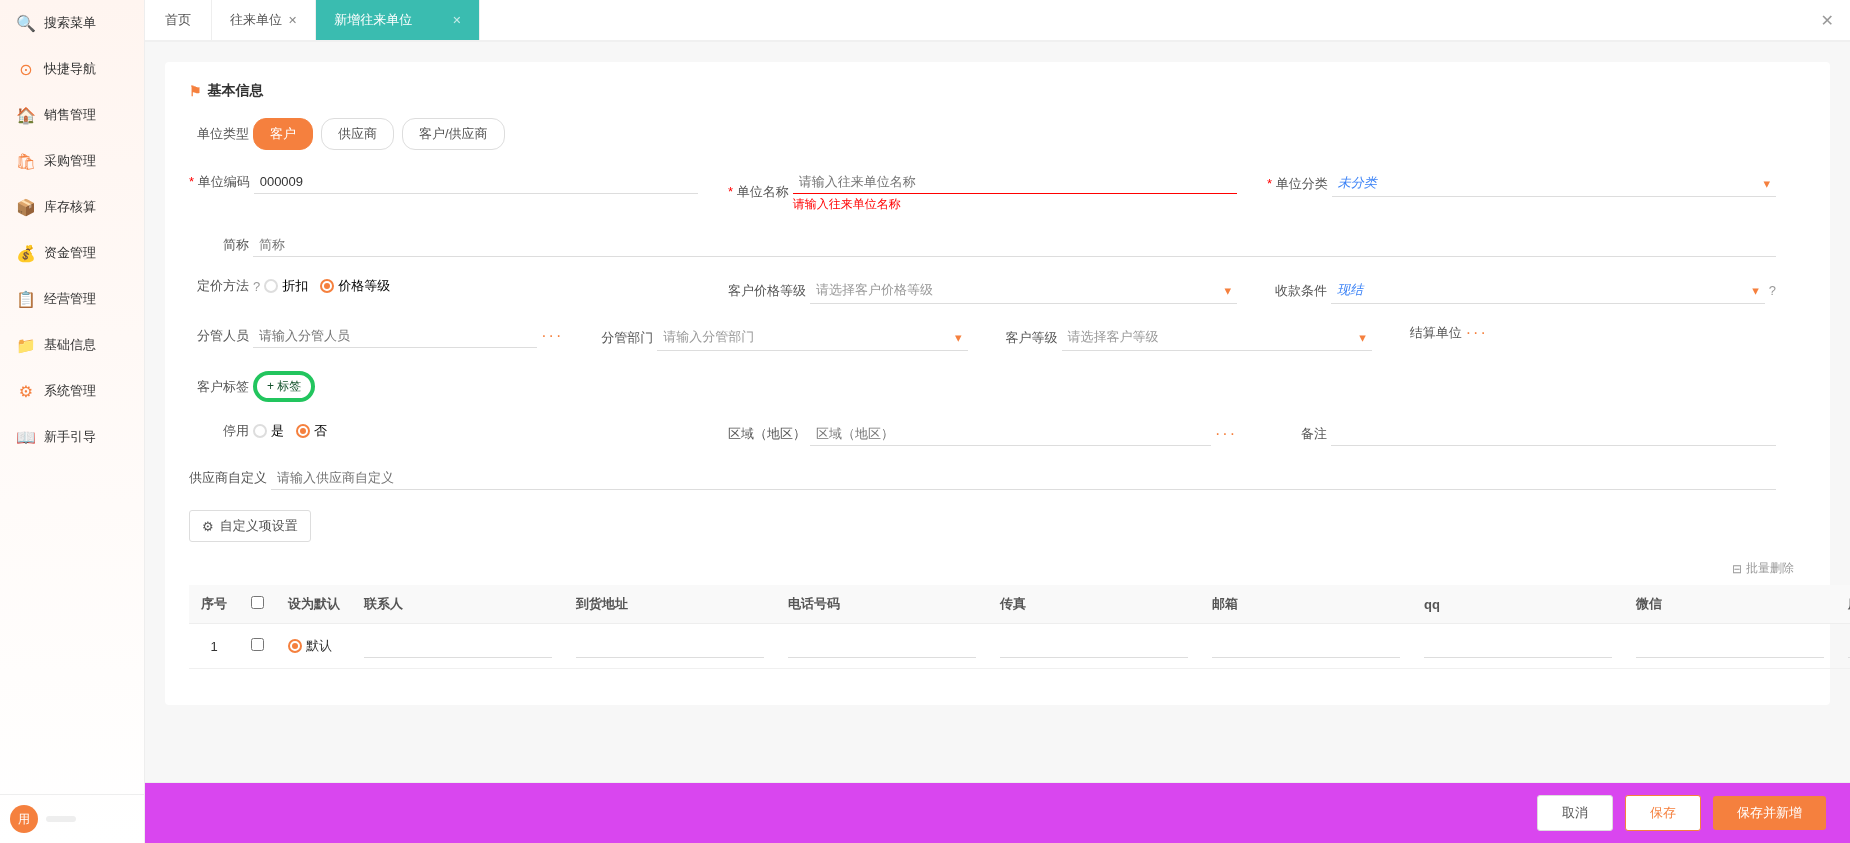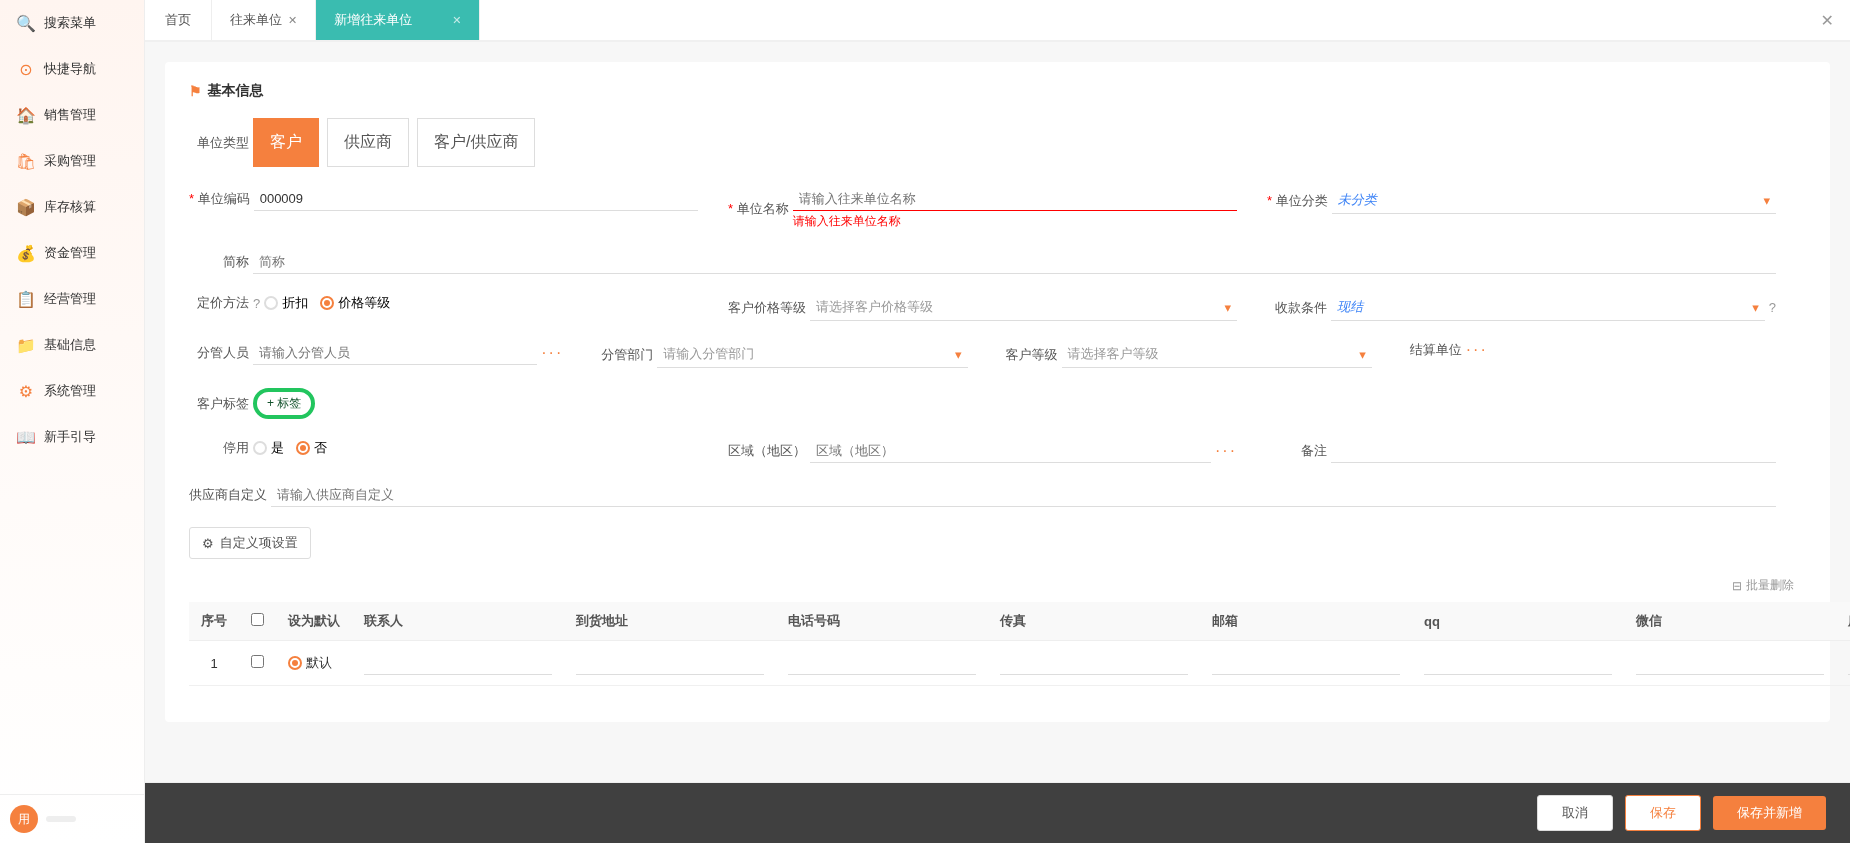--- a/index.html
+++ b/index.html
@@ -150,25 +150,25 @@
       justify-content: space-between;
       color: #999;
       font-size: 13px;
     }
     .form-select .selected-val { color: #3b82f6; font-style: italic; }
     .chevron { color: #f5803e; margin-left: 4px; }
 
     
     .type-btn-group { display: flex; gap: 8px; }
     .type-btn {
-      padding: 13px 16px;
-      border-radius: 0;
+      padding: 6px 16px;
+      border-radius: 13px;
       border: 1px solid #ddd;
       cursor: pointer;
-      font-size: 16px;
+      font-size: 13px;
       background: #fff;
       color: #555;
     }
     .type-btn.active { background: #f5803e; color: #fff; border-color: #f5803e; }
 
     
     .radio-group { display: flex; align-items: center; gap: 12px; }
     .radio-item { display: flex; align-items: center; gap: 4px; cursor: pointer; font-size: 13px; }
     .radio-circle {
       width: 14px; height: 14px; border-radius: 50%; border: 2px solid #ddd;
@@ -227,21 +227,21 @@
       margin-bottom: 10px;
     }
 
     
     .footer-bar {
       display: flex;
       justify-content: flex-end;
       align-items: center;
       gap: 12px;
       padding: 12px 24px;
-      background: #404040;
+      background: #d946ef;
       border-top: 1px solid #eee;
     }
     .btn-cancel {
       padding: 8px 24px;
       border: 1px solid #ddd;
       border-radius: 3px;
       background: #fff;
       color: #555;
       cursor: pointer;
       font-size: 13px;

